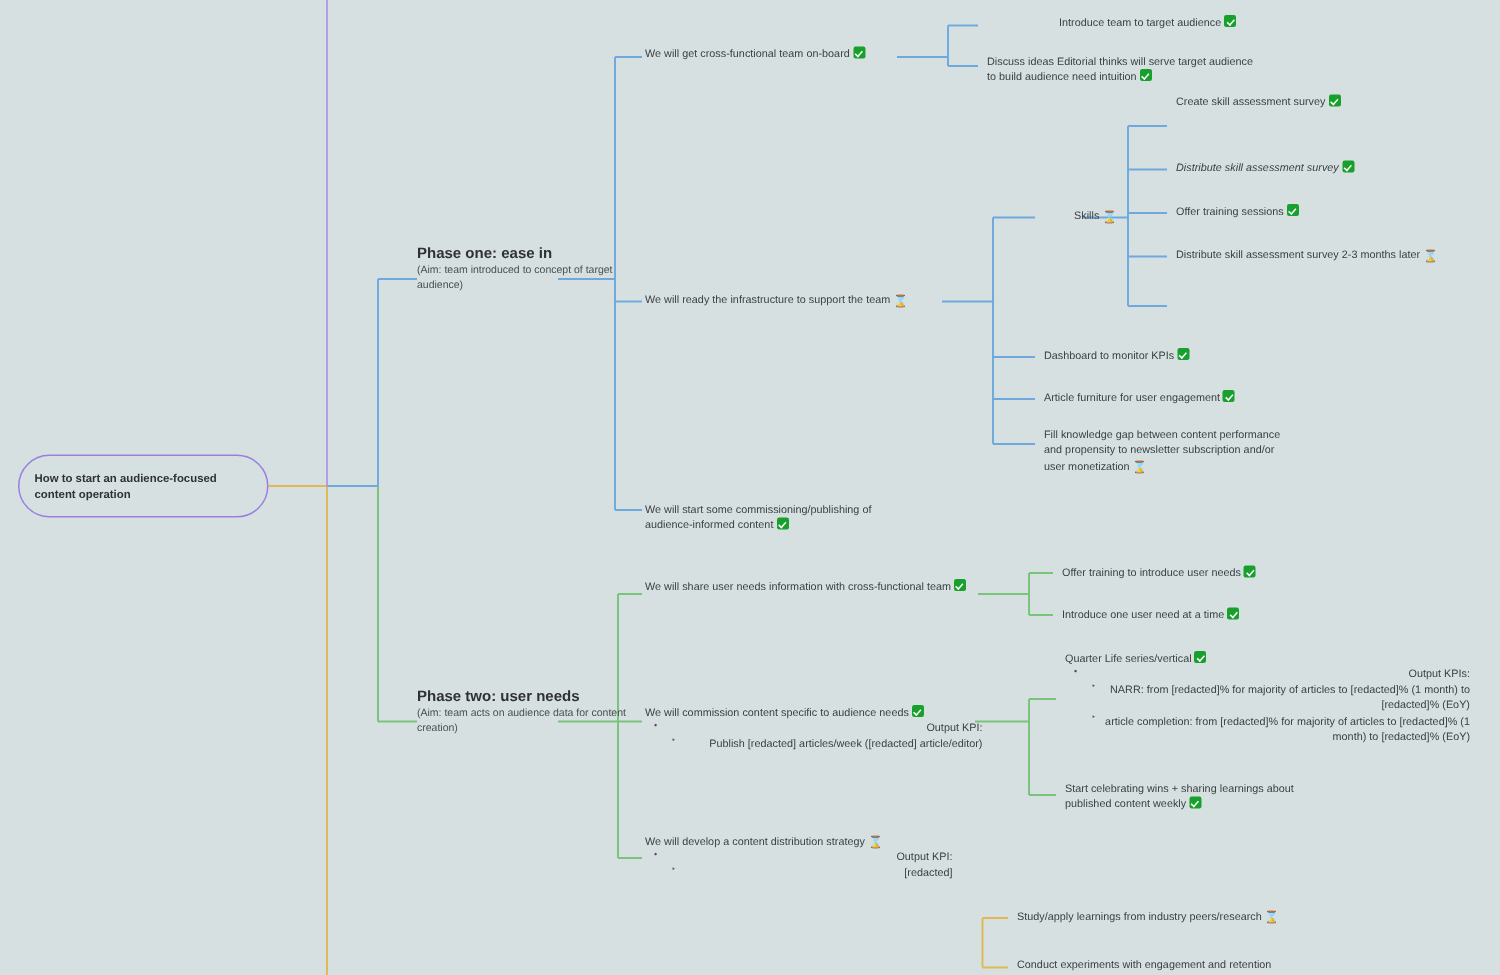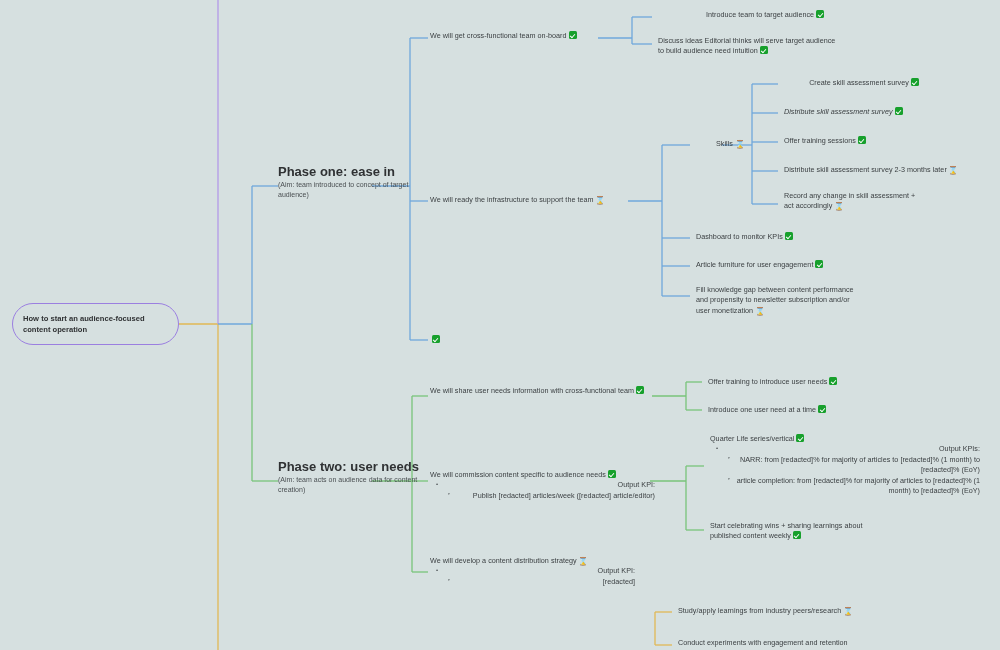--- a/index.html
+++ b/index.html
@@ -60,21 +60,21 @@
     color: #2f3133;
     padding: 0 10px;
   }
 
   
   .phase {
     position: absolute;
     width: 150px;
   }
   .phase .phase-title {
-    font-size: 13px;
+    font-size: 10px;
     font-weight: bold;
     color: #2f3133;
     display: block;
     margin-bottom: 1px;
   }
   .phase .phase-aim {
     font-size: 7px;
     color: #4a4f52;
     display: block;
     line-height: 1.45;
@@ -226,48 +226,45 @@
     <span class="txt">Discuss ideas Editorial thinks will serve target audience to build audience need intuition</span><span class="icon icon-check"></span>
   </div>
 
   <div class="node" style="left:430px; top:195px; width:195px;">
     <span class="txt">We will ready the infrastructure to support the team</span><span class="icon icon-hourglass"></span>
   </div>
 
   <div class="node" style="left:716px; top:139px; width:60px;">
     <span class="txt">Skills</span><span class="icon icon-hourglass"></span>
   </div>
-  <div class="node" style="left:784px; top:78px; width:160px;text-align:center;">
+  <div class="node" style="left:784px; top:63px; width:160px;">
     <span class="txt">Create skill assessment survey</span><span class="icon icon-check"></span>
   </div>
   <div class="node" style="left:784px; top:107px; width:170px;font-style:italic;">
     <span class="txt">Distribute skill assessment survey</span><span class="icon icon-check"></span>
   </div>
   <div class="node" style="left:784px; top:136px; width:130px;">
     <span class="txt">Offer training sessions</span><span class="icon icon-check"></span>
   </div>
   <div class="node" style="left:784px; top:165px; width:210px;">
     <span class="txt">Distribute skill assessment survey 2-3 months later</span><span class="icon icon-hourglass"></span>
   </div>
-  <div class="node" style="left:784px; top:191px; width:140px;">
-    <span class="txt">Record any change in skill assessment + act accordingly</span><span class="icon icon-hourglass"></span>
-  </div>
 
   <div class="node" style="left:696px; top:232px; width:160px;">
     <span class="txt">Dashboard to monitor KPIs</span><span class="icon icon-check"></span>
   </div>
   <div class="node" style="left:696px; top:260px; width:170px;">
     <span class="txt">Article furniture for user engagement</span><span class="icon icon-check"></span>
   </div>
   <div class="node" style="left:696px; top:285px; width:160px;">
     <span class="txt">Fill knowledge gap between content performance and propensity to newsletter subscription and/or user monetization</span><span class="icon icon-hourglass"></span>
   </div>
 
   <div class="node" style="left:430px; top:335px; width:175px;">
-    <span class="icon icon-check"></span>
+    <span class="txt">We will start some commissioning/publishing of audience-informed content</span><span class="icon icon-check"></span>
   </div>
 
   <div class="phase" style="left:278px; top:459px;">
     <span class="phase-title">Phase two: user needs</span>
     <span class="phase-aim">(Aim: team acts on audience data for content creation)</span>
   </div>
 
   <div class="node" style="left:430px; top:386px; width:215px;">
     <span class="txt">We will share user needs information with cross-functional team</span><span class="icon icon-check"></span>
   </div>

